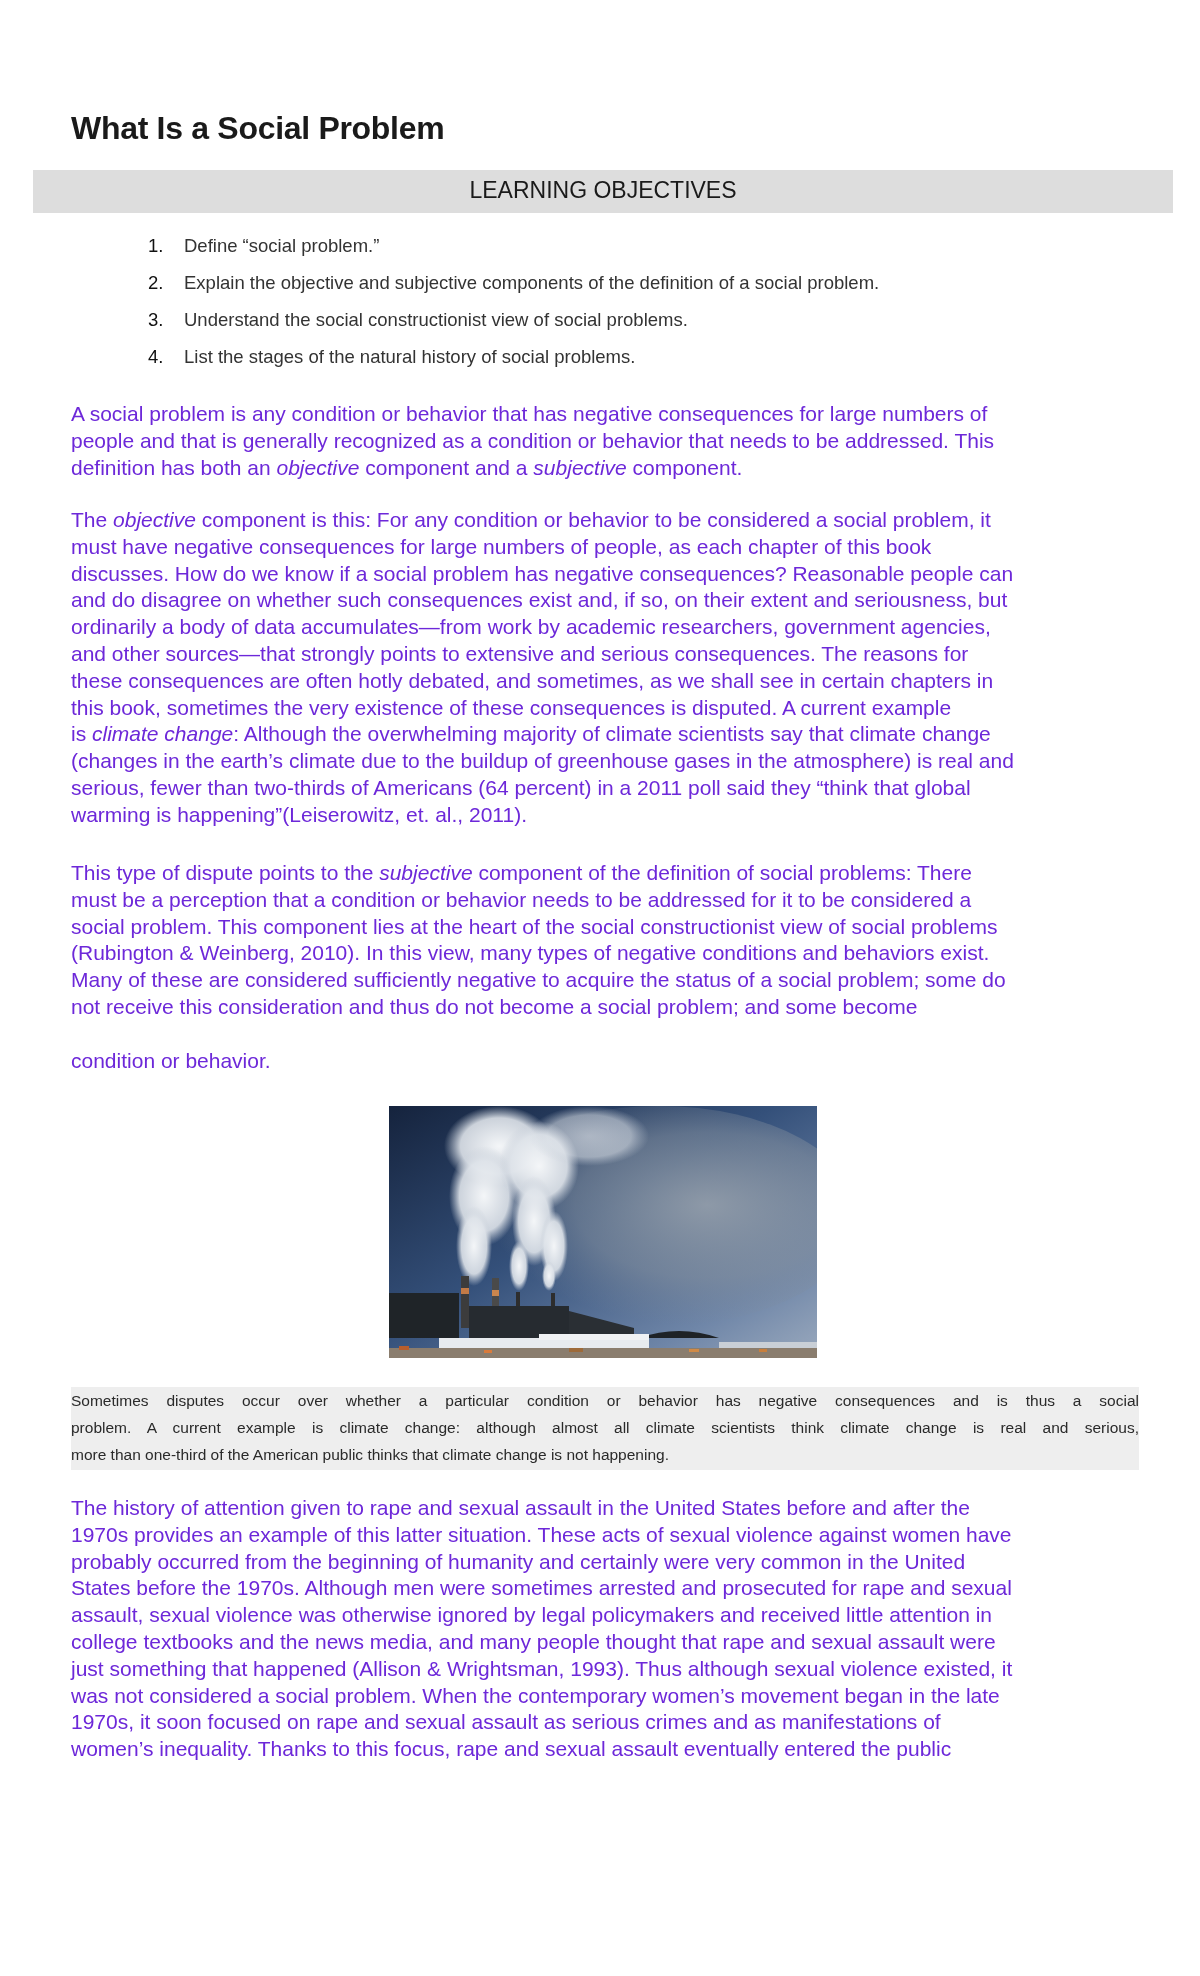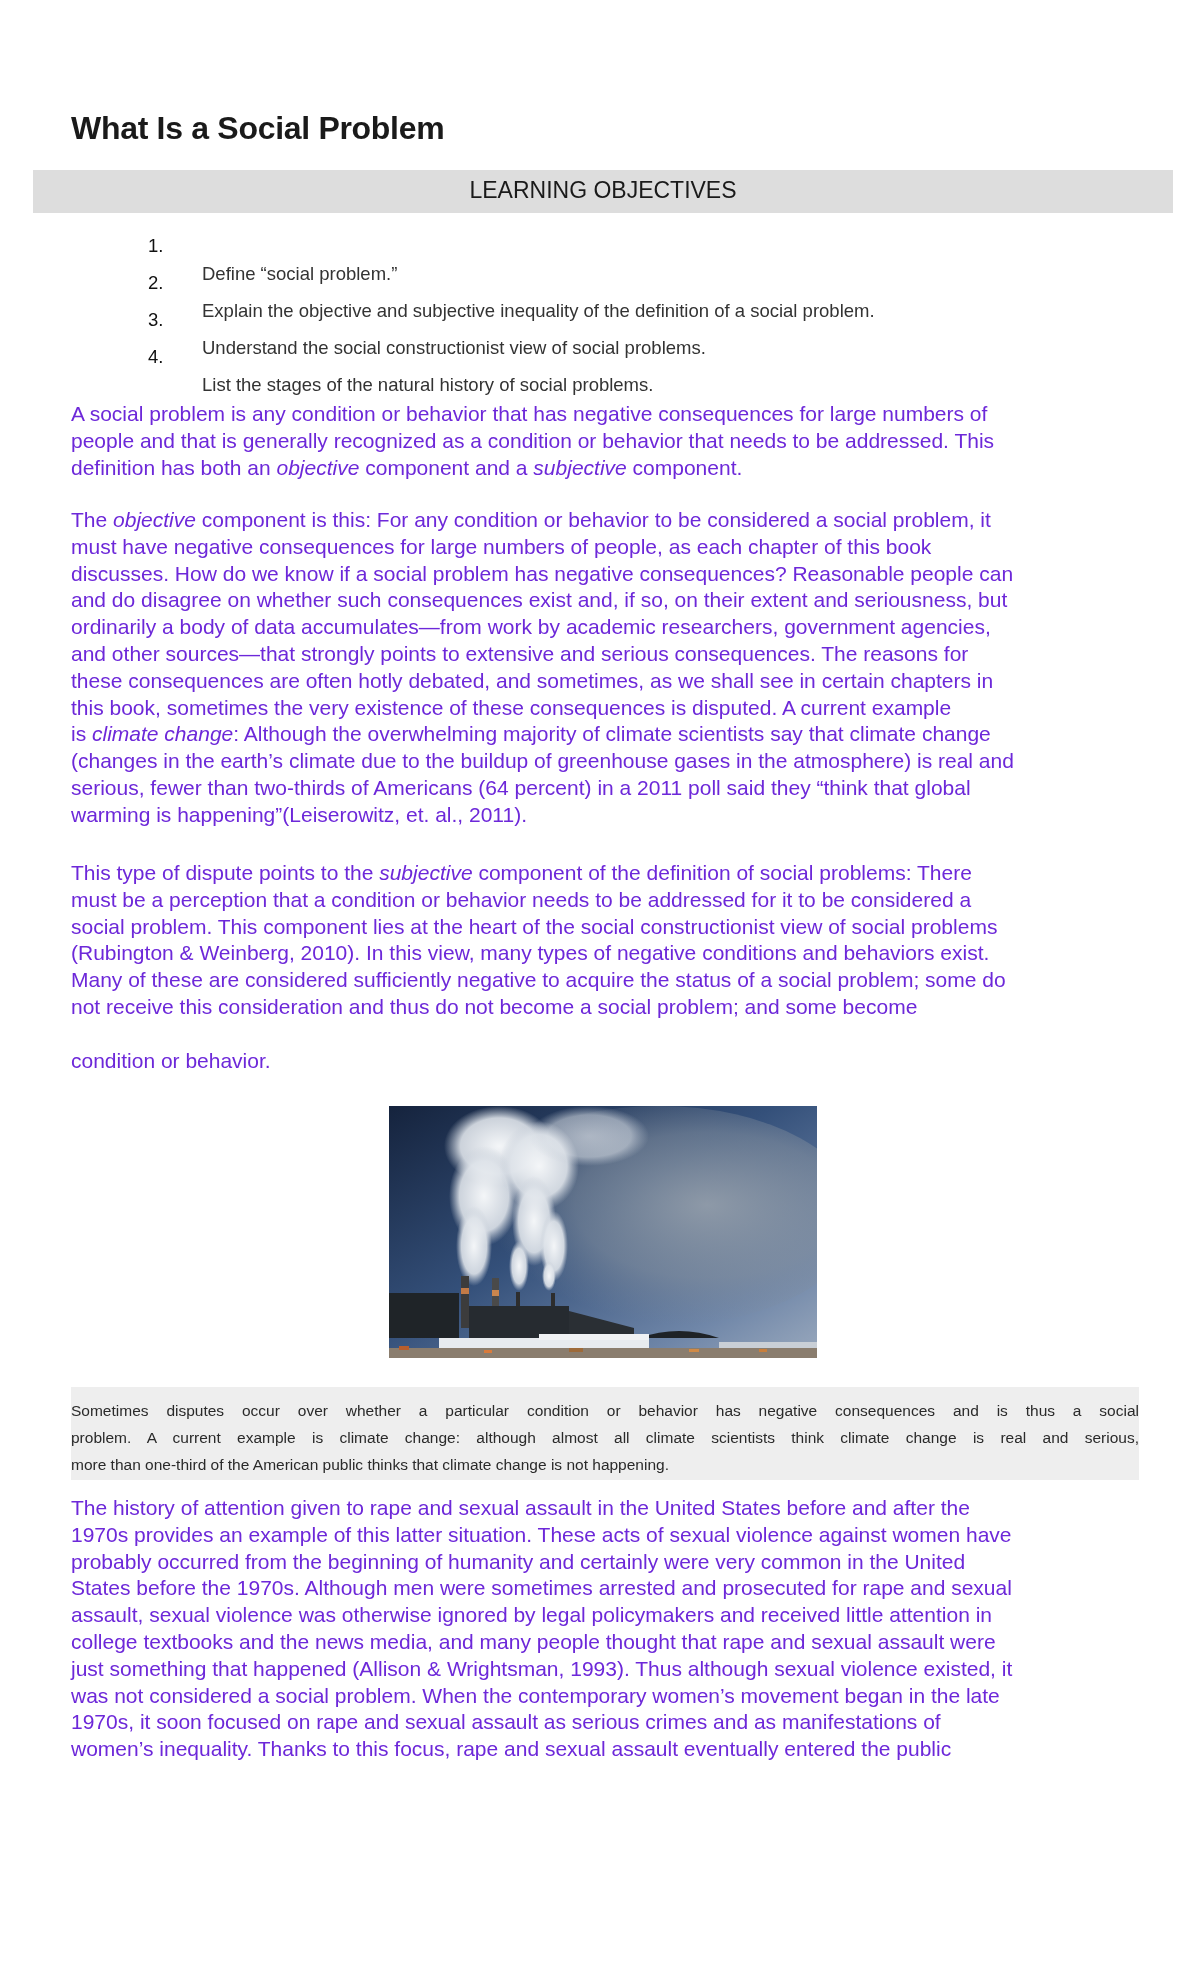--- a/index.html
+++ b/index.html
@@ -53,23 +53,22 @@
       line-height: 24px;
       color: #333333;
     }
     .objectives-list .num {
       position: absolute;
       left: 148px;
       color: #111;
     }
     .objectives-list .txt {
       position: absolute;
-      left: 202px;
+      left: 184px;
       white-space: nowrap;
-      margin-top: 28px;
     }
     .para {
       position: absolute;
       left: 71px;
       margin: 0;
       font-size: 21px;
       line-height: 26.8px;
       color: #6d28d9;
       white-space: nowrap;
     }
@@ -88,21 +87,21 @@
       overflow: hidden;
       background: linear-gradient(180deg, #1d2e4c 0%, #2e4468 30%, #4a6690 60%, #7f95b4 80%, #a7b3c2 100%);
     }
     .figure svg { display: block; }
 
     .caption-box {
       position: absolute;
       left: 71px;
       top: 1387px;
       width: 1068px;
-      padding: 10px 0 2px 0;
+      padding: 0 0 2px 0;
       background: #eeeeee;
       font-size: 15.5px;
       line-height: 27px;
       color: #2a2a2a;
       text-align: justify;
       text-align-last: left;
     }
     .caption-box .line {
       display: block;
       text-align: justify;
@@ -119,21 +118,21 @@
 
 <div class="objectives-banner">LEARNING OBJECTIVES</div>
 
 <ol class="objectives-list">
   <li>
     <span class="num">1.</span>
     <span class="txt">Define “social problem.”</span>
   </li>
   <li>
     <span class="num">2.</span>
-    <span class="txt">Explain the objective and subjective inequality of the definition of a social problem.</span>
+    <span class="txt">Explain the objective and subjective components of the definition of a social problem.</span>
   </li>
   <li>
     <span class="num">3.</span>
     <span class="txt">Understand the social constructionist view of social problems.</span>
   </li>
   <li>
     <span class="num">4.</span>
     <span class="txt">List the stages of the natural history of social problems.</span>
   </li>
 </ol>

